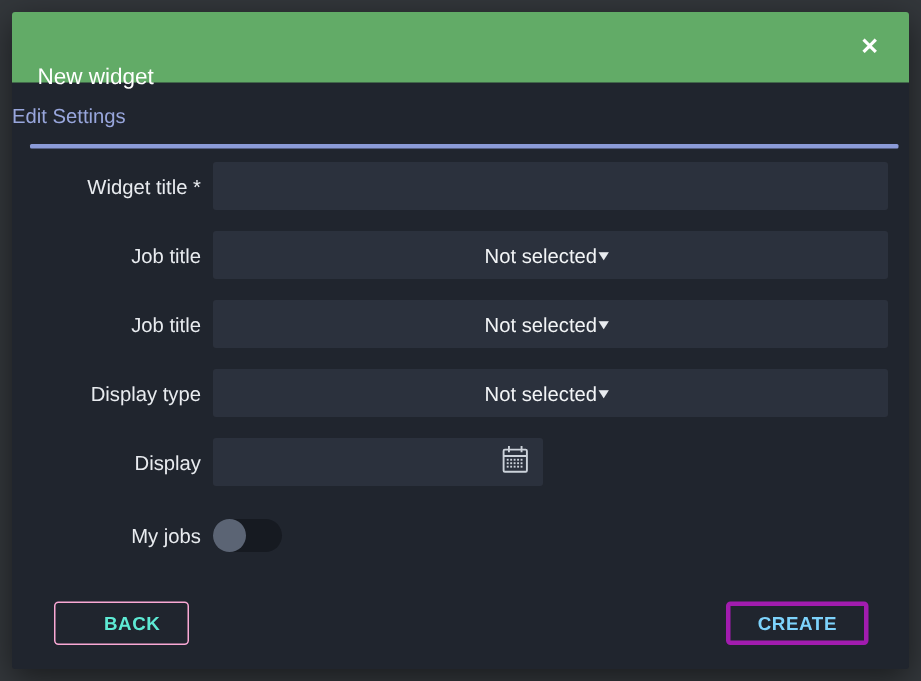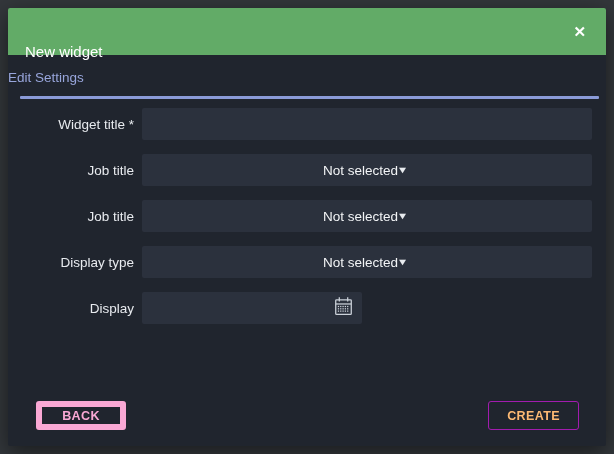--- a/index.html
+++ b/index.html
@@ -75,22 +75,22 @@
     margin-top: auto; flex: none;
     display: flex; justify-content: space-between;
     padding: 0 13px 16px 14px;
   }
   .btn {
     height: 29px; min-width: 90px; padding: 0 18px;
     background: transparent; border-radius: 3px;
     font-size: 12.5px; font-weight: 700; letter-spacing: 0.4px;
     cursor: pointer; font-family: "Liberation Sans", sans-serif;
   }
-  .btn-back { border: 6px solid #f9a8d4; color: #f9a8d4; }
-  .btn-create { border: 1px solid #a21caf; color: #fdba74; }
+  .btn-back { border: 1px solid #f9a8d4; color: #5eead4; text-align: right; }
+  .btn-create { border: 3px solid #a21caf; color: #7dd3fc; }
 </style>
 </head>
 <body>
 
 <div class="modal">
 
   <div class="modal-header">
     <span class="modal-title">New widget</span>
     <span class="close-btn">✕</span>
   </div>
@@ -157,20 +157,26 @@
                 <rect x="6.8" y="13.8" width="1.2" height="1.2"></rect>
                 <rect x="9.0" y="13.8" width="1.2" height="1.2"></rect>
                 <rect x="11.2" y="13.8" width="1.2" height="1.2"></rect>
                 <rect x="13.4" y="13.8" width="1.2" height="1.2"></rect>
             </g>
           </svg>
         </span>
       </div>
     </div>
 
+    <div class="row toggle-row">
+      <label class="field-label">My jobs</label>
+      <div class="switch">
+        <div class="knob"></div>
+      </div>
+    </div>
 
     <div class="modal-footer">
       <button class="btn btn-back">BACK</button>
       <button class="btn btn-create">CREATE</button>
     </div>
 
   </div>
 </div>
 
 </body></html>

